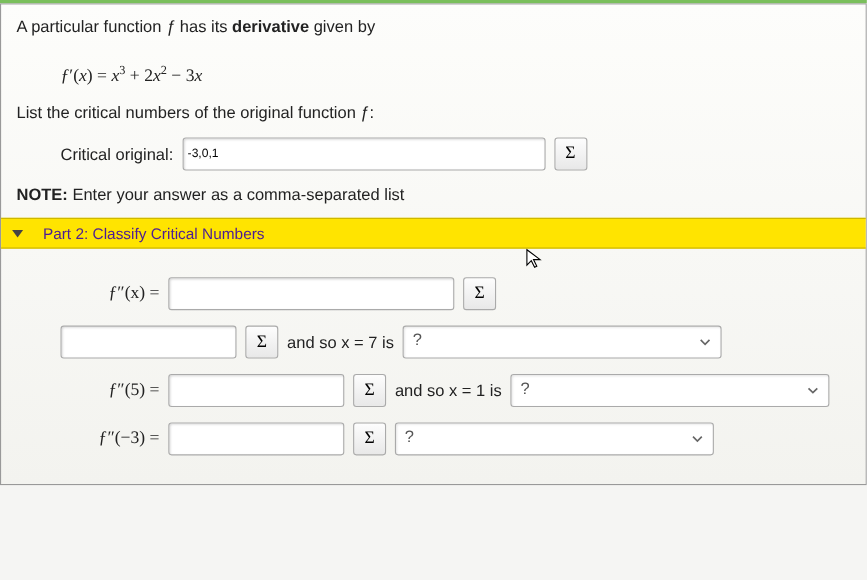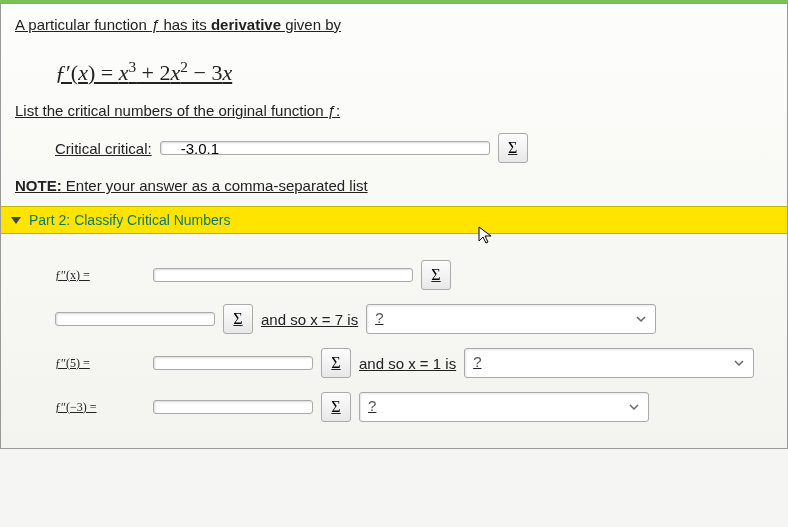--- a/index.html
+++ b/index.html
@@ -13,44 +13,43 @@
     overflow: hidden;
     border-top: 3px solid #7abf5c;
   }
   .container {
     border: 1px solid #999;
     background: linear-gradient(to bottom, #fdfdfb, #f3f3ef);
     margin: 0;
   }
   .section {
     padding: 12px 14px;
-    text-decoration: underline;
   }
   .intro-line { margin-bottom: 8px; }
   .formula-line {
     padding: 8px 0 8px 40px;
     font-family: "Times New Roman", serif;
-    font-size: 22px;
+    font-size: 16px;
     margin-top: 17px;
   }
   .list-line { margin: 8px 0 14px 0; }
   .crit-row {
     display: flex;
     align-items: center;
     gap: 8px;
     padding-left: 40px;
     margin-bottom: 14px;
   }
   .input-text {
-    height: 14px;
+    height: 30px;
     border: 1px solid #aaa;
     background: #fff;
     border-radius: 3px;
-    padding: 4px 20px;
-    font-size: 15px;
+    padding: 4px 4px;
+    font-size: 11px;
     box-shadow: inset 1px 1px 2px rgba(0,0,0,0.15);
   }
   .w-wide { width: 330px; }
   .w-med { width: 260px; }
   .w-short { width: 160px; }
   .sigma-btn {
     width: 30px;
     height: 30px;
     border: 1px solid #aaa;
     background: linear-gradient(#fdfdfd, #e8e8e8);
@@ -62,43 +61,44 @@
     align-items: center;
     justify-content: center;
   }
   .note-line { margin-top: 4px; }
   .note-line b { font-weight: bold; text-align: center; }
   .part-header {
     background: #ffe400;
     border-top: 1px solid #c8b200;
     border-bottom: 1px solid #c8b200;
     padding: 5px 10px;
-    color: #0f766e;
+    color: #4c1d95;
     font-size: 14px;
     display: flex;
     align-items: center;
-    gap: 8px;
+    gap: 18px;
   }
   .triangle-down {
     width: 0; height: 0;
     border-left: 5px solid transparent;
     border-right: 5px solid transparent;
     border-top: 7px solid #444;
   }
   .row {
     display: flex;
     align-items: center;
     gap: 8px;
     padding-left: 40px;
     margin: 14px 0;
   }
   .math-label {
     font-family: "Times New Roman", serif;
-    font-size: 12px;
+    font-size: 16px;
     min-width: 90px;
+    text-align: right;
   }
   .select-box {
     height: 30px;
     border: 1px solid #aaa;
     background: #fff;
     border-radius: 3px;
     padding: 4px 28px 4px 8px;
     font-size: 15px;
     position: relative;
     width: 290px;
@@ -133,21 +133,21 @@
   <div class="section">
     <p class="intro-line">
       A particular function <i>ƒ</i> has its <b>derivative</b> given by
     </p>
     <div class="formula-line">
       <i>ƒ</i>′(<i>x</i>) = <i>x</i><sup>3</sup> + 2<i>x</i><sup>2</sup> − 3<i>x</i>
     </div>
     <p class="list-line">List the critical numbers of the original function ƒ:</p>
 
     <div class="crit-row">
-      <span>Critical critical:</span>
+      <span>Critical original:</span>
       <input type="text" class="input-text w-wide" value="-3,0,1" style="">
       <button class="sigma-btn">Σ</button>
     </div>
 
     <p class="note-line">
       <b>NOTE:</b><span> Enter your answer as a comma-separated list</span>
     </p>
   </div>
 
   <div class="part-header">

